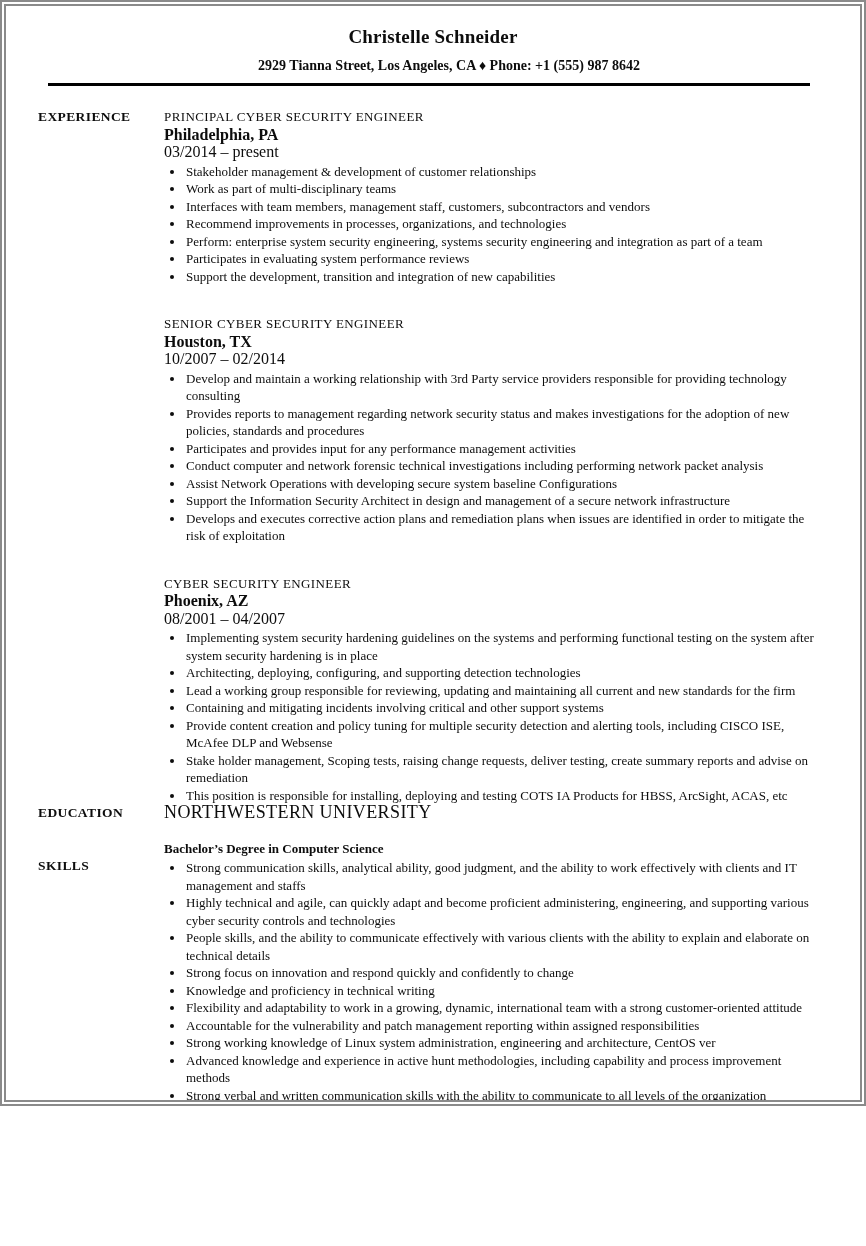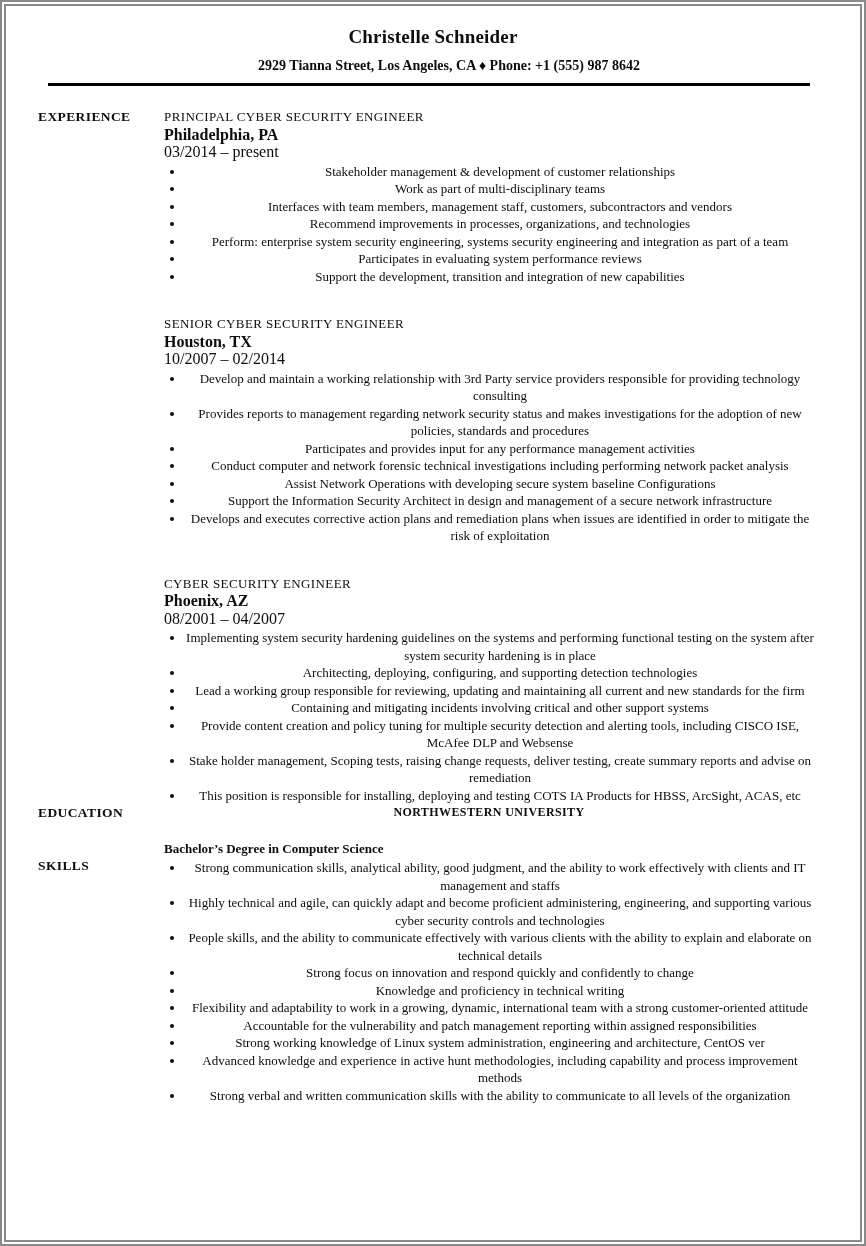--- a/index.html
+++ b/index.html
@@ -1,21 +1,21 @@
 <!DOCTYPE html>
 <html><head>
 <meta charset="utf-8">
 <style>
   * { box-sizing: border-box; }
   html, body { margin: 0; padding: 0; background: #ffffff; }
   body { font-family: "Liberation Serif", "DejaVu Serif", serif; color: #0d0d0d; }
 
   .page {
     width: 866px;
-    height: 1246px;
+    height: 1106px;
     border: 6px double #8a8a8a;
     background: #ffffff;
     overflow: hidden;
   }
 
   
   .header { text-align: center; padding-top: 20px; }
   .name {
     font-size: 19px;
     font-weight: bold;
@@ -63,34 +63,32 @@
   }
   .job-dates {
     font-size: 16px;
     line-height: 17.5px;
   }
 
   ul.bullets {
     margin: 2px 0 0 0;
     padding-left: 21px;
     list-style-type: disc;
-    text-align: center;
   }
   ul.bullets li {
     font-size: 13px;
     line-height: 17.5px;
     padding-left: 1px;
   }
 
   .school {
-    font-size: 12px;
-    font-weight: bold;
+    font-size: 18px;
+    font-weight: normal;
     letter-spacing: 0.4px;
     line-height: 17.5px;
-    text-align: center;
   }
   .degree {
     font-size: 13px;
     font-weight: bold;
     line-height: 17.5px;
     margin-top: 18px;
   }
 </style>
 </head>
 <body>

